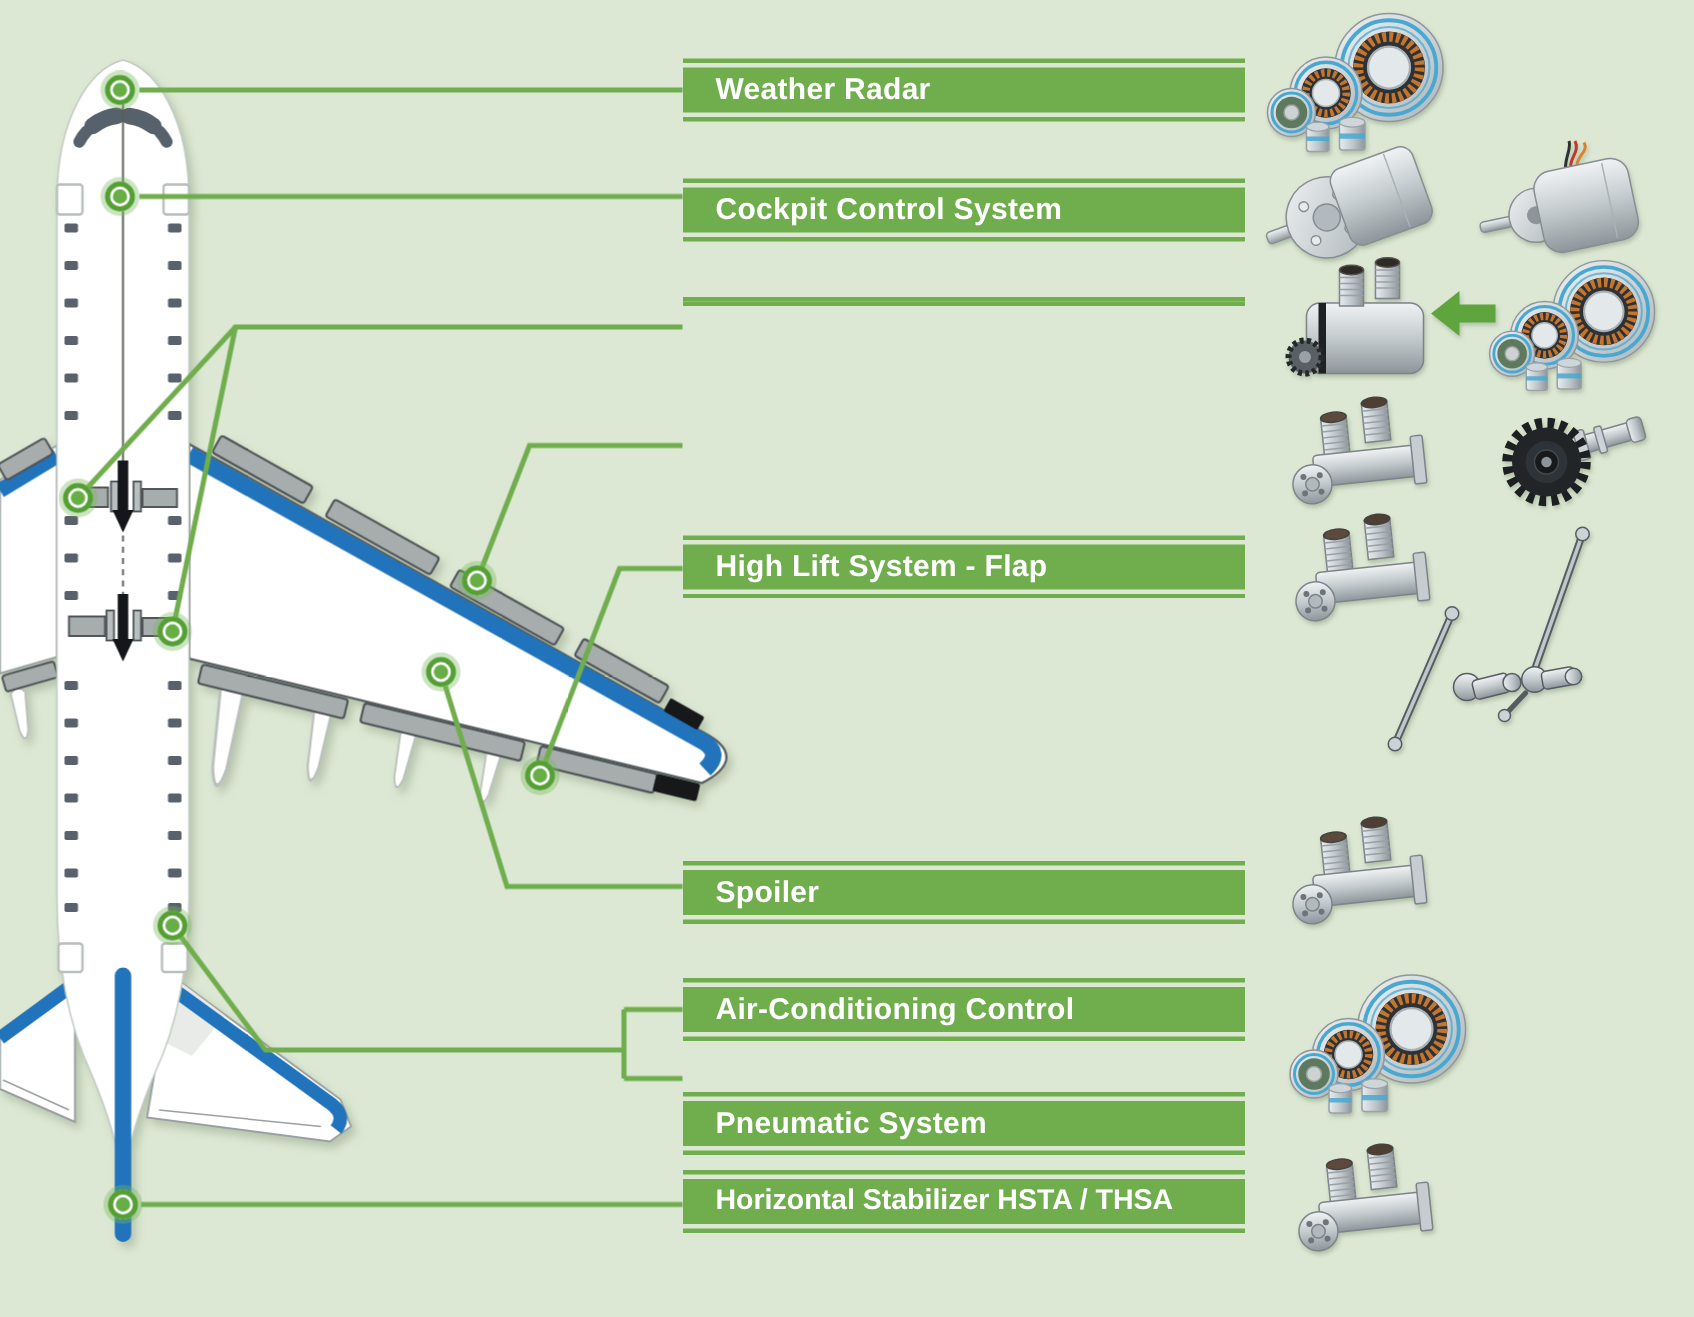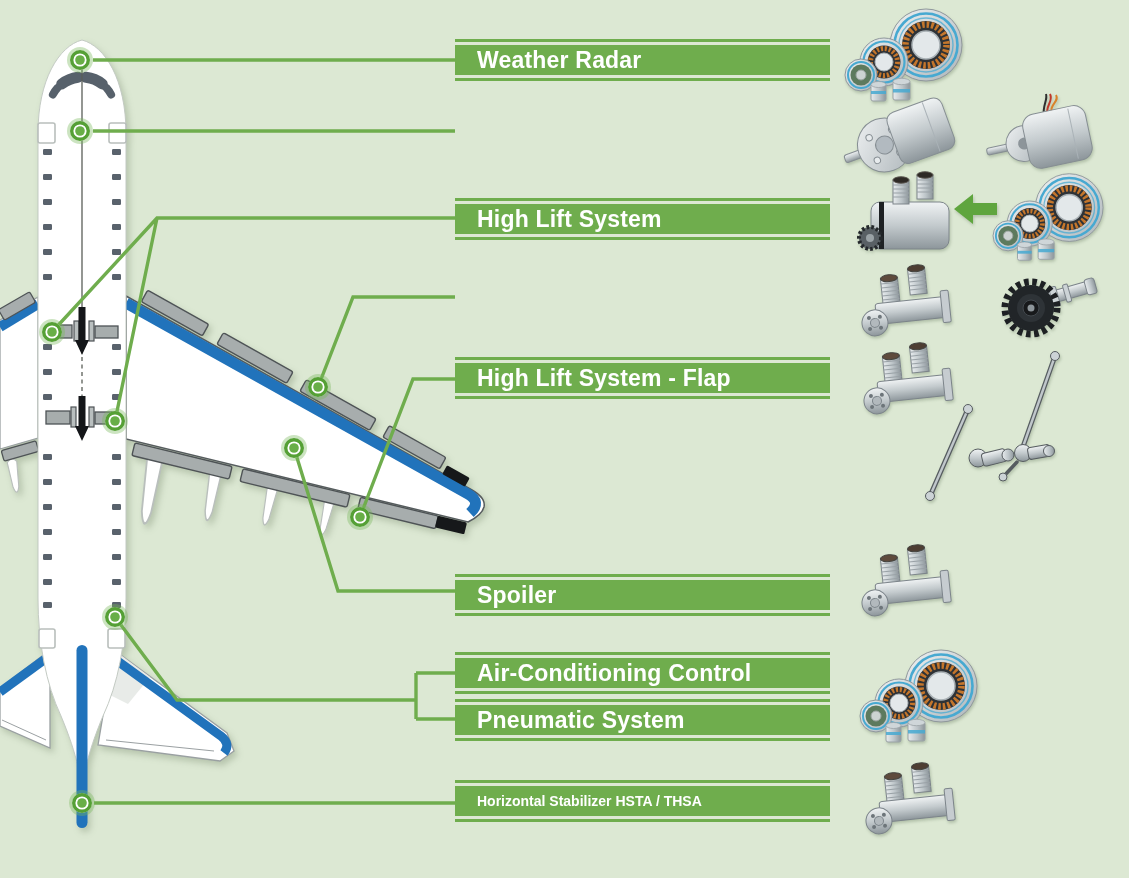--- a/index.html
+++ b/index.html
@@ -5,22 +5,22 @@
   html,body{margin:0;padding:0;background:#dce8d3;}
   .stage{position:relative;width:1129px;height:878px;background:#dce8d3;overflow:hidden;
          font-family:"Liberation Sans",sans-serif;}
   .stage svg.scene{position:absolute;left:0;top:0;}
   .acft{filter:drop-shadow(3px 4px 3px rgba(70,90,60,.25));}
   .prod{filter:drop-shadow(1.5px 2px 1.5px rgba(70,90,60,.28));}
   .syslabel{position:absolute;left:455px;width:375px;}
   .syslabel .thinline{height:3px;background:#6fad4d;}
   .syslabel .bar{height:30px;background:#6fad4d;margin:3px 0;display:flex;align-items:center;
                  padding-left:22px;box-sizing:border-box;}
-  .bar-text{color:#ffffff;font-weight:700;font-size:23px;letter-spacing:.2px;white-space:nowrap;}
-  .syslabel.small .bar-text{font-size:14px;letter-spacing:0;}
+  .bar-text{color:#ffffff;font-weight:700;font-size:20px;letter-spacing:.2px;white-space:nowrap;}
+  .syslabel.small .bar-text{font-size:19px;letter-spacing:0;}
 </style>
 </head>
 <body>
 
 <div class="stage">
 
 <svg class="scene" width="1129" height="878" viewBox="0 0 1129 878">
   <defs>
     <linearGradient id="gradH" x1="0" y1="0" x2="0" y2="1">
       <stop offset="0" stop-color="#f0f3f4"></stop>
@@ -332,25 +332,29 @@
   </g>
 </svg>
 
   <div class="syslabel" style="top:39px">
     <div class="thinline"></div>
     <div class="bar">
         <span class="bar-text">Weather Radar</span>
       </div>
     <div class="thinline"></div>
   </div>
+  <div class="syslabel" style="top:119px">
+    <div class="thinline"></div>
+    <div class="bar">
+        <span class="bar-text">Cockpit Control System</span>
+      </div>
+    <div class="thinline"></div>
+  </div>
   <div class="syslabel" style="top:198px">
     <div class="thinline"></div>
-    <div class="bar">
-        <span class="bar-text">High Lift System</span>
-      </div>
     <div class="thinline"></div>
   </div>
   <div class="syslabel" style="top:574px">
     <div class="thinline"></div>
     <div class="bar">
         <span class="bar-text">Spoiler</span>
       </div>
     <div class="thinline"></div>
   </div>
   <div class="syslabel" style="top:357px">
@@ -360,21 +364,21 @@
       </div>
     <div class="thinline"></div>
   </div>
   <div class="syslabel" style="top:652px">
     <div class="thinline"></div>
     <div class="bar">
         <span class="bar-text">Air-Conditioning Control</span>
       </div>
     <div class="thinline"></div>
   </div>
-  <div class="syslabel" style="top:699px">
+  <div class="syslabel" style="top:728px">
     <div class="thinline"></div>
     <div class="bar">
         <span class="bar-text">Pneumatic System</span>
       </div>
     <div class="thinline"></div>
   </div>
   <div class="syslabel small" style="top:780px">
     <div class="thinline"></div>
     <div class="bar">
         <span class="bar-text">Horizontal Stabilizer HSTA / THSA</span>

